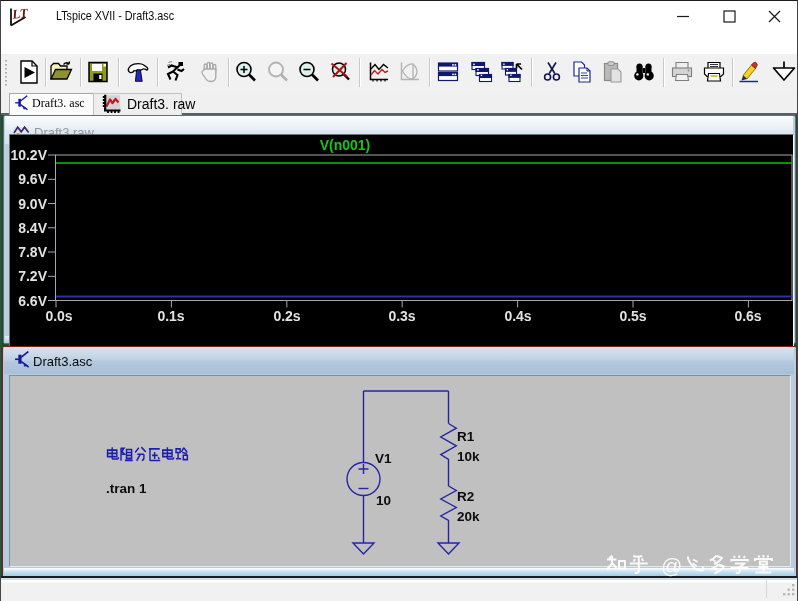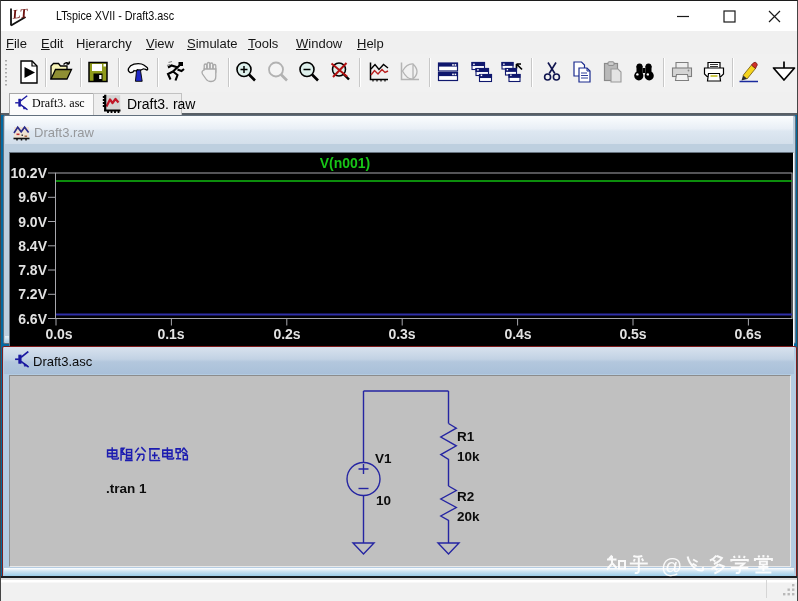--- a/index.html
+++ b/index.html
@@ -18,28 +18,28 @@
   
   #toolbar{left:0;top:53px;width:796px;height:38px;background:#f1f1f1;
            border-bottom:1px solid #dcdcdc;}
   .tbsep{position:absolute;top:4px;width:1px;height:29px;background:#c8c8c8;border-right:1px solid #fff;}
   .tbi{position:absolute;top:6px;width:24px;height:24px;}
   
   #tabbar{left:0;top:91px;width:796px;height:23px;background:#f0f0f0;}
   .tab{position:absolute;top:1px;height:21px;font-family:"Liberation Mono",monospace;
        font-size:12px;color:#000;}
   
-  #mdi{left:0;top:114px;width:796px;height:464px;background:#0369a1;}
+  #mdi{left:0;top:114px;width:796px;height:464px;background:#14532d;}
   
   #wavewin{left:2px;top:0px;width:791px;height:227px;background:#bdcfdf;
            border:1px solid #62707e;border-radius:2px;}
   #wavetitle{left:1px;top:0px;width:788px;height:28px;
      background:linear-gradient(#fbfdfe,#e9eff6 45%,#dde7f1 55%,#d3dfeb);}
   #wavetitletext{left:30px;top:9px;font-size:13px;color:#96989b;}
-  #plot{left:5px;top:36px;width:785px;height:235px;background:#000;box-sizing:border-box;border-top:1px solid #66727e;border-left:1px solid #66727e;border-right:1px solid #f8f8f8;border-bottom:1px solid #f8f8f8;}
+  #plot{left:5px;top:18px;width:785px;height:235px;background:#000;box-sizing:border-box;border-top:1px solid #66727e;border-left:1px solid #66727e;border-right:1px solid #f8f8f8;border-bottom:1px solid #f8f8f8;}
   
   #schwin{left:1px;top:231px;width:793px;height:232px;background:#b4cce2;
           border:1px solid #7f1d1d;border-radius:2px;}
   #schtitle{left:1px;top:0px;width:790px;height:27px;
      background:linear-gradient(#d8e2ee,#c2d2e4 45%,#b3c7dd 55%,#a9c0d9);}
   #schtitletext{left:30px;top:7px;font-size:13px;color:#0a0a0a;}
   #schbody{left:6px;top:28px;width:780px;height:190px;background:#c0c0c0;
            border:1px solid #8c8c8c;border-right-color:#e8e8e8;border-bottom-color:#e8e8e8;}
   
   #statusbar{left:0;top:576.5px;width:796px;height:23px;
@@ -55,30 +55,20 @@
     <text x="3.2" y="14" font-size="13" font-weight="bold" font-style="italic" fill="#6e1210" font-family="Liberation Serif" transform="rotate(-6 10 10)">LT</text>
   </svg>
   <div class="abs" id="titletext">LTspice XVII - Draft3.asc</div>
   <svg class="abs" style="left:670px;top:0" width="120" height="30" viewBox="0 0 120 30">
     <g stroke="#1a1a1a" stroke-width="1.2" fill="none">
       <path d="M6 15.5 H18"></path>
       <rect x="53" y="10" width="11" height="11"></rect>
       <path d="M98 10 L109 21 M109 10 L98 21"></path>
     </g>
   </svg>
-  <div class="abs" id="menubar">
-    <span class="mi" style="left:5px"><u>F</u>ile</span>
-    <span class="mi" style="left:40px"><u>E</u>dit</span>
-    <span class="mi" style="left:75px">H<u>i</u>erarchy</span>
-    <span class="mi" style="left:145px"><u>V</u>iew</span>
-    <span class="mi" style="left:186px"><u>S</u>imulate</span>
-    <span class="mi" style="left:247px"><u>T</u>ools</span>
-    <span class="mi" style="left:295px"><u>W</u>indow</span>
-    <span class="mi" style="left:356px"><u>H</u>elp</span>
-  </div>
   <div class="abs" id="toolbar">
     <svg class="abs" style="left:3px;top:5px" width="4" height="30">
         <path d="M2 1 V29" stroke="#9a9a9a" stroke-width="1.6" stroke-dasharray="1.6 2.4"></path>
       </svg>
     <div class="tbsep" style="left:44px"></div>
     <div class="tbsep" style="left:79px"></div>
     <div class="tbsep" style="left:117px"></div>
     <div class="tbsep" style="left:156px"></div>
     <div class="tbsep" style="left:227px"></div>
     <div class="tbsep" style="left:358px"></div>

